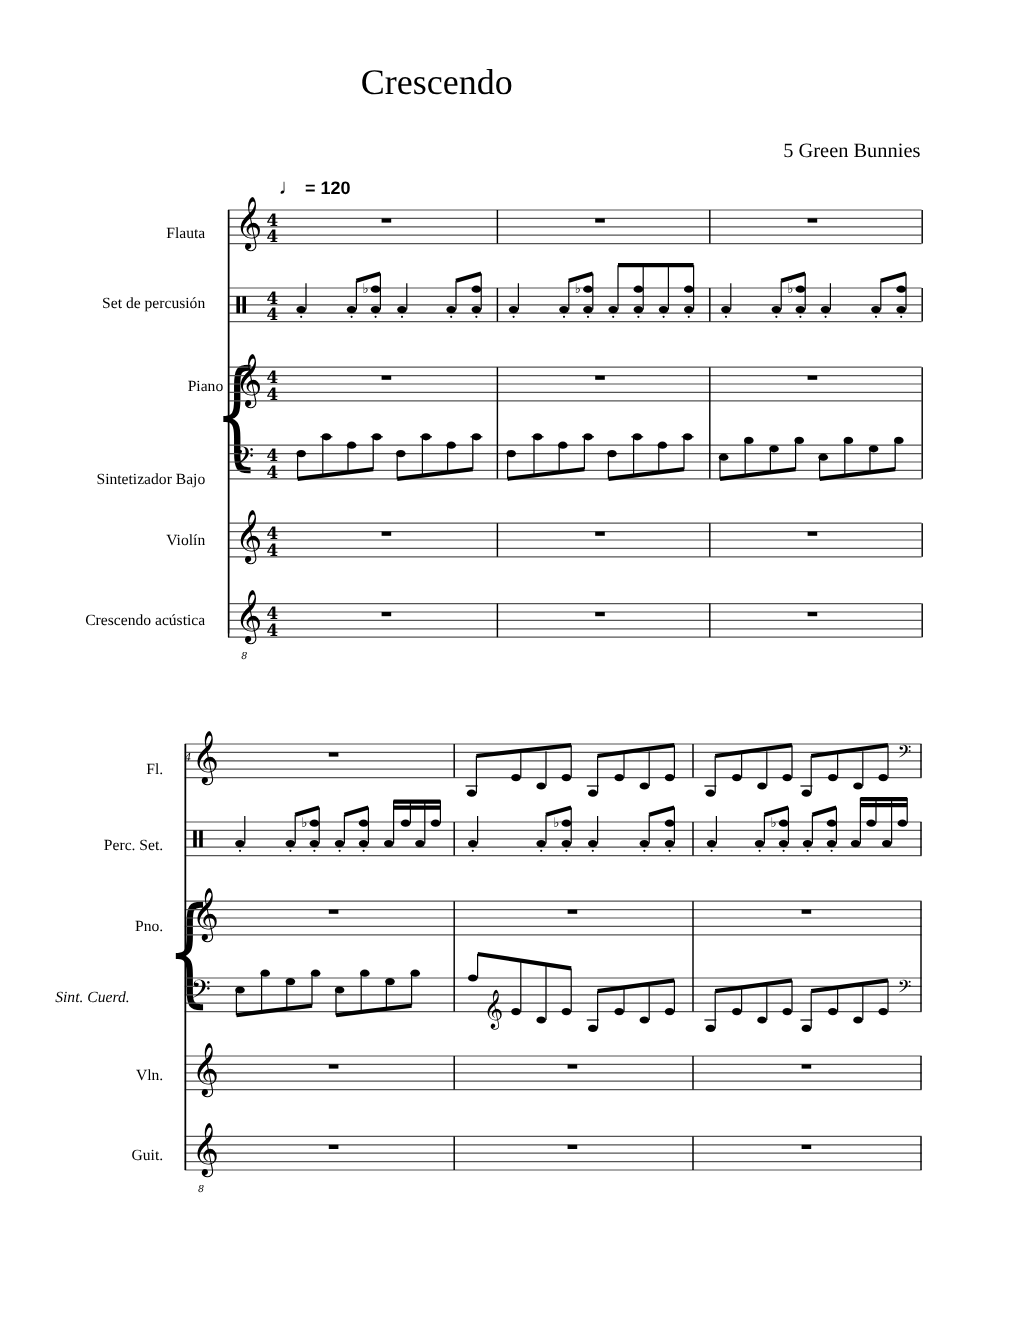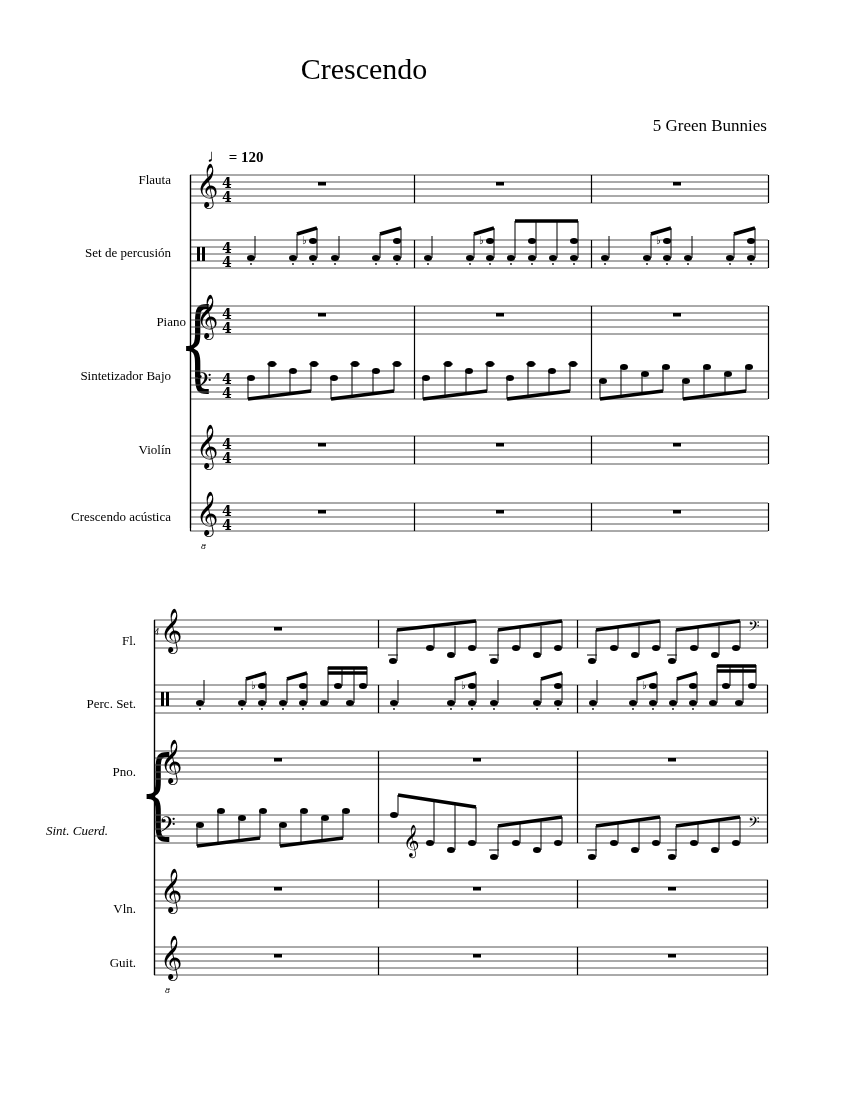--- a/index.html
+++ b/index.html
@@ -2,22 +2,22 @@
 <html><head>
 <meta charset="utf-8">
 <style>
   html, body { margin: 0; padding: 0; background: #ffffff; }
   body { width: 850px; height: 1100px; position: relative; overflow: hidden;
          font-family: "DejaVu Serif", "Liberation Serif", serif; color: #000; }
   .title { position: absolute; top: 52px; left: 0; width: 692px; text-align: center;
            font-family: "Liberation Serif", "DejaVu Serif", serif; font-size: 30px; margin-left: 18px; }
   .composer { position: absolute; top: 116px; right: 83px; font-size: 17px;
               font-family: "Liberation Serif", "DejaVu Serif", serif; }
-  .tempo { position: absolute; top: 146px; left: 207px; font-size: 15px; font-weight: bold;
-           font-family: Liberation Serif, serif; }
+  .tempo { position: absolute; top: 146px; left: 232px; font-size: 15px; font-weight: bold;
+           font-family: Liberation Sans, sans-serif; }
   .tempo .note-glyph { font-size: 18px; font-weight: normal; }
   .label { position: absolute; font-size: 13px; text-align: right;
            font-family: "Liberation Serif", "DejaVu Serif", serif; white-space: nowrap; }
   .mnum { position: absolute; font-size: 10px; font-style: italic;
           font-family: "Liberation Serif", "DejaVu Serif", serif; }
   svg { position: absolute; left: 0; top: 0; }
   .staffline { stroke: #555; stroke-width: 1; }
   .bar { stroke: #000; stroke-width: 1.2; }
   .stem { stroke: #000; stroke-width: 1; }
   .beam { stroke: #000; stroke-width: 3.5; }
@@ -25,33 +25,33 @@
 </head>
 <body>
 
 <div class="title">Crescendo</div>
 <div class="composer">5 Green Bunnies</div>
 <div class="tempo">
   <span class="note-glyph">♩</span>
   <span>= 120</span>
 </div>
 
-<div class="label" style="top:172px; right:679px;">Flauta</div>
+<div class="label" style="top:186px; right:679px;">Flauta</div>
 <div class="label" style="top:245px; right:679px;margin-left:36px;">Set de percusión</div>
 <div class="label" style="top:314px; right:664px;">Piano</div>
-<div class="label" style="top:368px; right:679px;">Sintetizador Bajo</div>
+<div class="label" style="top:391px; right:679px;">Sintetizador Bajo</div>
 <div class="label" style="top:442px; right:679px;text-align:right;">Violín</div>
 <div class="label" style="top:509px; right:679px;">Crescendo acústica</div>
 
 <div class="mnum" style="top:626px; left:154px;">4</div>
 <div class="label" style="top:633px; right:714px;margin-left:31px;">Fl.</div>
 <div class="label" style="top:696px; right:714px;">Perc.  Set.</div>
 <div class="label" style="top:764px; right:714px;">Pno.</div>
 <div class="label" style="top:823px; right:742px;font-style:italic;">Sint. Cuerd.</div>
-<div class="label" style="top:888px; right:714px;margin-top:13px;">Vln.</div>
+<div class="label" style="top:888px; right:714px;">Vln.</div>
 <div class="label" style="top:955px; right:714px;">Guit.</div>
 
 <svg width="850" height="1100" viewBox="0 0 850 1100">
   <defs>
 
     <g id="staff5">
       <line class="staffline" x1="0" y1="0" x2="1" y2="0"></line>
     </g>
 
     <g id="nh">

